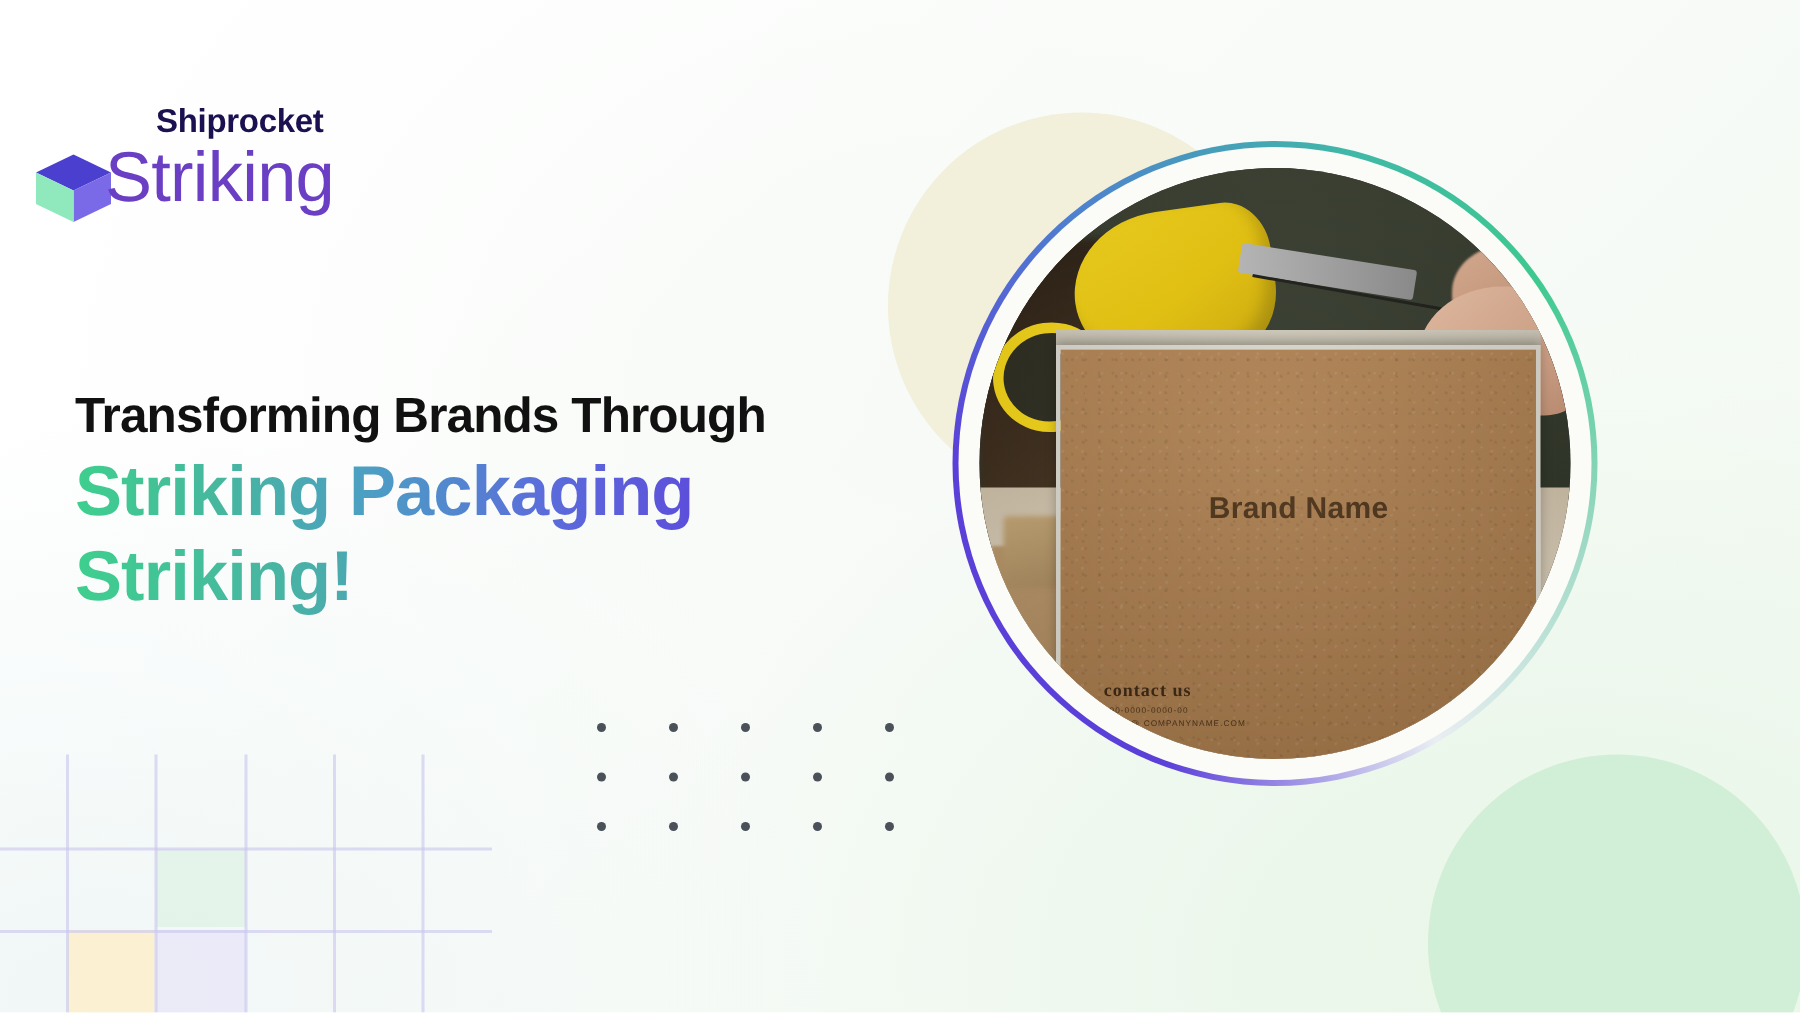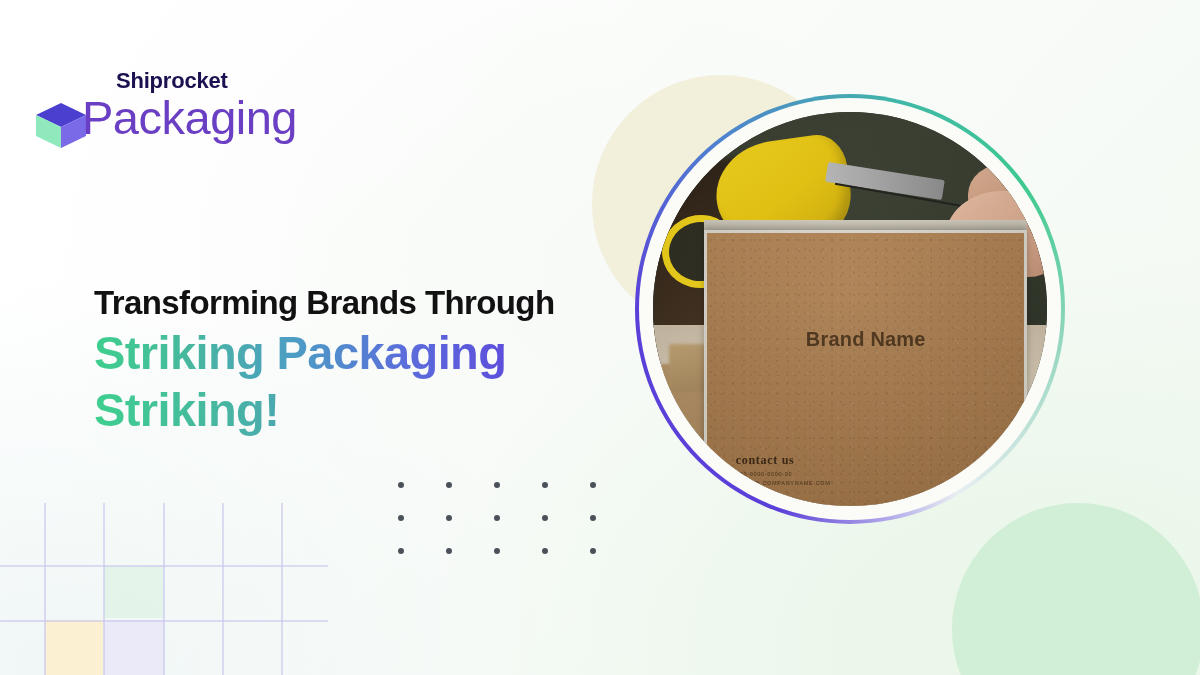--- a/index.html
+++ b/index.html
@@ -77,21 +77,21 @@
     width: 6px;
     height: 6px;
     border-radius: 50%;
     background: #4a5159;
     display: block;
   }
 
   
   .logo {
     position: absolute;
-    left: 32px;
+    left: 20px;
     top: 68px;
     width: 300px;
     height: 90px;
   }
   .logo-cube {
     position: absolute;
     left: 0px;
     top: 28px;
     width: 58px;
     height: 58px;
@@ -115,23 +115,22 @@
     color: #6b3fc4;
     line-height: 52px;
     letter-spacing: -0.5px;
     margin-top: -2px;
   }
 
   
   .headline {
     position: absolute;
     left: 50px;
-    top: 282px;
+    top: 256px;
     width: 600px;
-    margin-left: 44px;
   }
   .hl-line {
     font-weight: bold;
     letter-spacing: -0.6px;
     white-space: nowrap;
   }
   .hl-1 {
     font-size: 33px;
     line-height: 42px;
     color: #111111;
@@ -367,21 +366,21 @@
   <div class="logo">
     <span class="logo-cube">
       <svg viewBox="0 0 58 58" width="58" height="58">
         <polygon points="29,7 54,19 29,31 4,19" fill="#4b3fd0"></polygon>
         <polygon points="29,31 54,19 54,40 29,52" fill="#7b6ae8"></polygon>
         <polygon points="4,19 29,31 29,52 4,40" fill="#8fe9bd"></polygon>
       </svg>
     </span>
     <div class="logo-text">
       <div class="logo-shiprocket">Shiprocket</div>
-      <div class="logo-packaging">Packaging</div>
+      <div class="logo-packaging">Striking</div>
     </div>
   </div>
 
   <div class="headline">
     <div class="hl-line hl-1">Transforming Brands Through</div>
     <div class="hl-line hl-2">Striking Packaging</div>
     <div class="hl-line hl-3">Striking!</div>
   </div>
 
   <div class="photo-ring">

